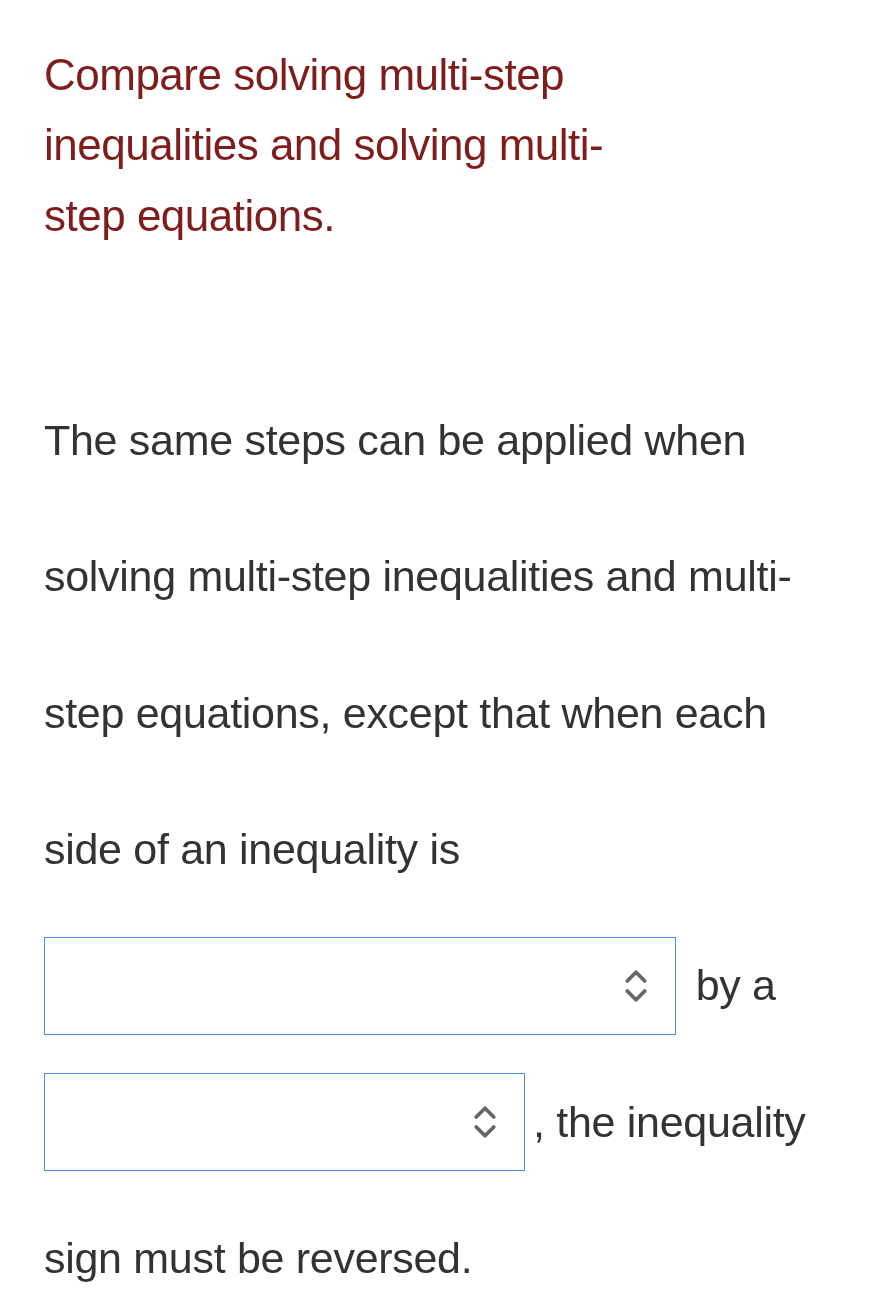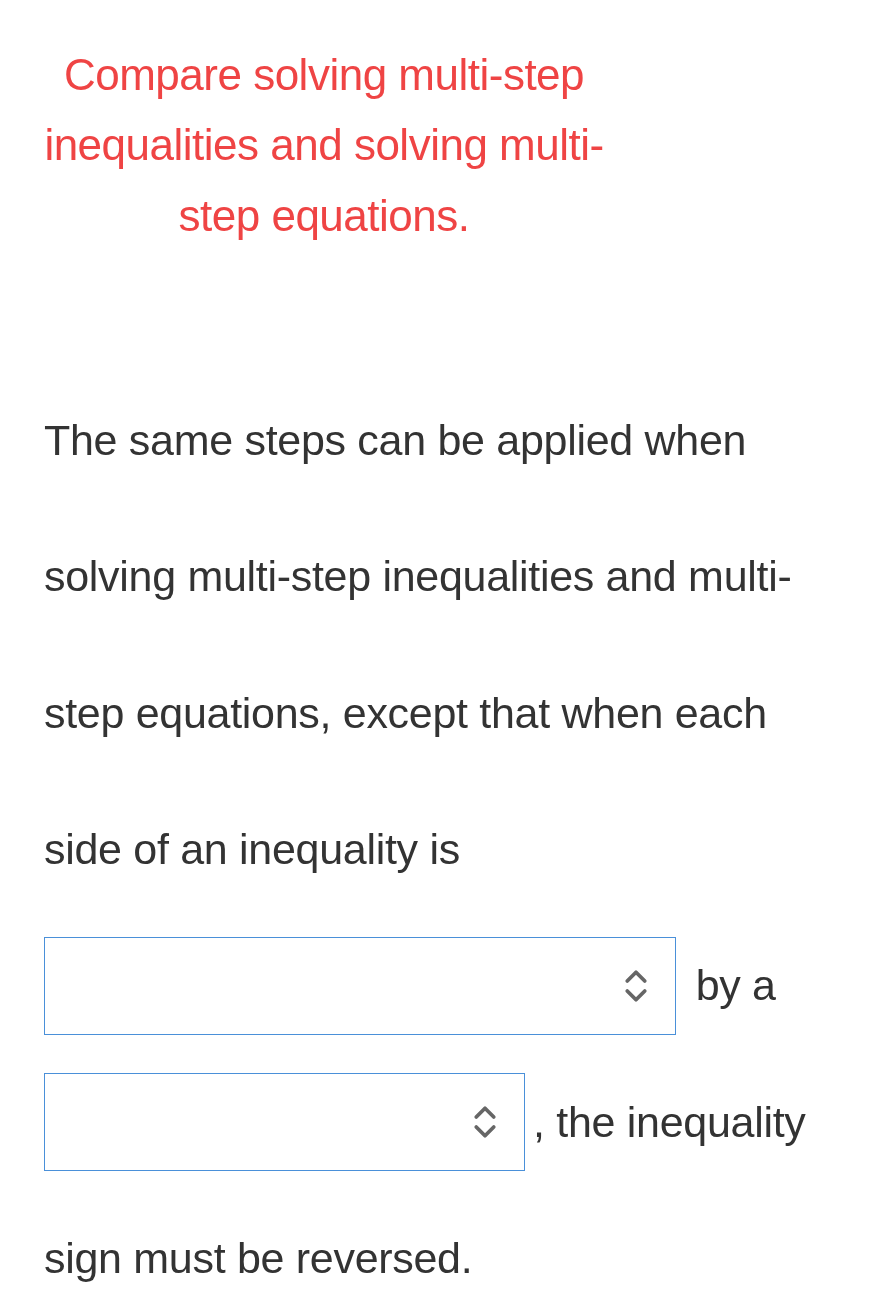--- a/index.html
+++ b/index.html
@@ -10,25 +10,24 @@
     body {
       font-family: -apple-system, BlinkMacSystemFont, "Segoe UI", Helvetica, Arial, sans-serif;
       background: #ffffff;
       padding: 40px 44px;
       width: 893px;
       color: #333333;
     }
     .prompt {
       font-size: 44px;
       line-height: 1.6;
-      color: #ef4444;
+      color: #7f1d1d;
       margin-bottom: 120px;
       max-width: 560px;
       letter-spacing: -0.5px;
-      text-align: center;
     }
     .answer-text {
       font-size: 43px;
       line-height: 3.1;
       color: #333333;
       letter-spacing: -0.3px;
     }
     .answer-text > span {
       vertical-align: middle;
     }

